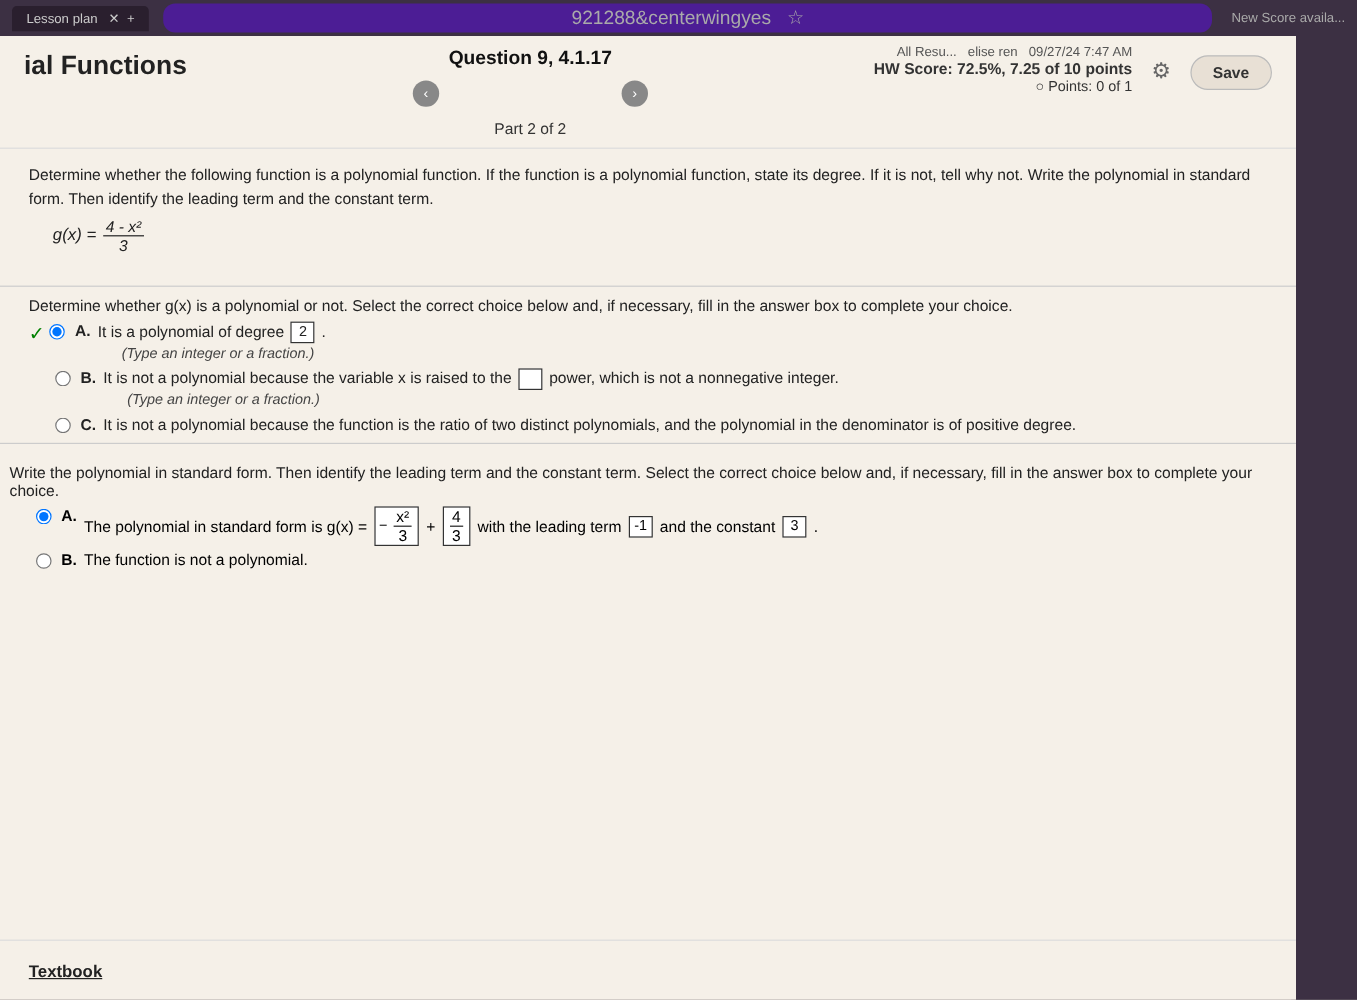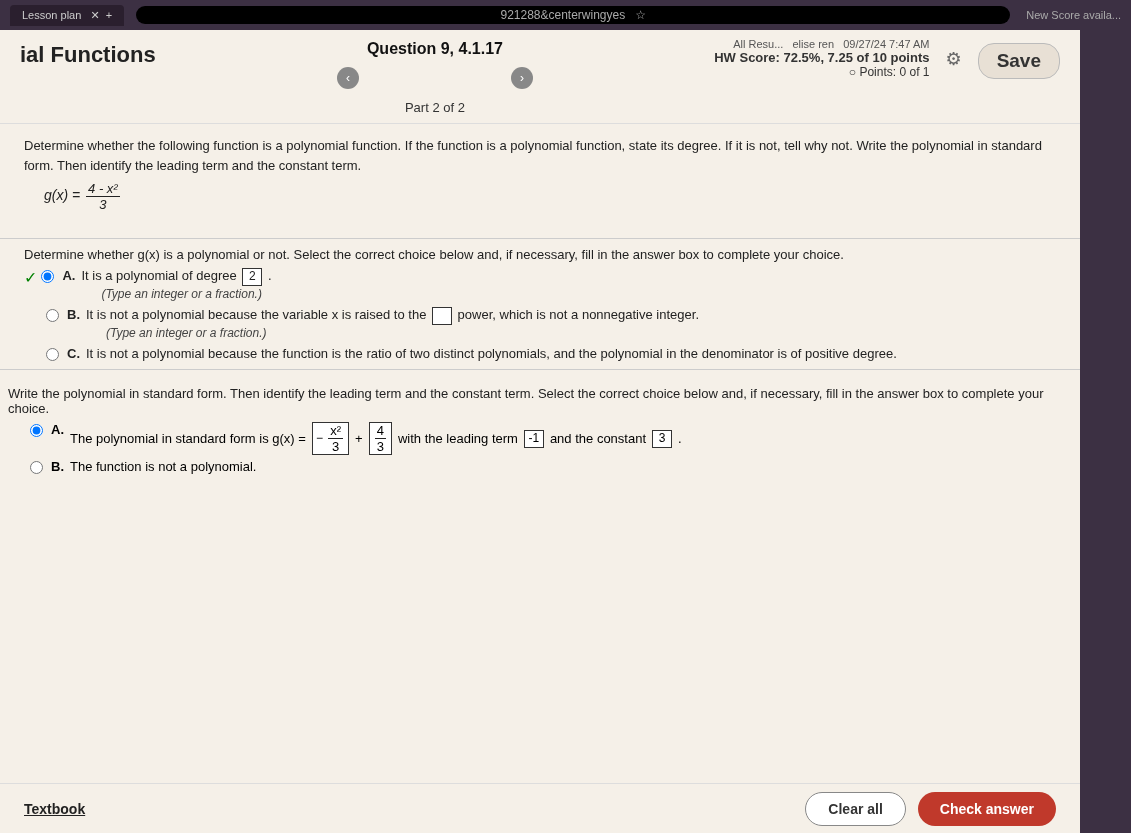--- a/index.html
+++ b/index.html
@@ -31,23 +31,23 @@
       background: #2a1f2e;
       color: #ccc;
       font-size: 11px;
       padding: 4px 12px;
       border-radius: 4px 4px 0 0;
       margin-right: 4px;
     }
 
     .browser-address {
       flex: 1;
-      background: #000000;
+      background: #4c1d95;
       color: #aaa;
-      font-size: 12px;
+      font-size: 16px;
       padding: 2px 8px;
       border-radius: 10px;
       text-align: center;
       margin: 0 8px;
     }
 
     .browser-controls {
       color: #aaa;
       font-size: 11px;
       margin-left: 8px;
@@ -139,21 +139,21 @@
       font-size: 11px;
       color: #555;
       text-align: right;
     }
 
     .save-btn {
       background: #e8e0d5;
       border: 1px solid #bbb;
       border-radius: 16px;
       padding: 6px 18px;
-      font-size: 19px;
+      font-size: 13px;
       font-weight: bold;
       cursor: pointer;
       color: #333;
       margin-top: 4px;
     }
 
     
     .question-area {
       padding: 12px 24px;
       background: #f5f0e8;
@@ -502,19 +502,15 @@
     <div class="choice-selected">
       <span style="width:22px; display:inline-block"></span>
       <input type="radio" class="choice-radio" name="standard-choice" style="">
       <span class="choice-label">B.</span>
       <span>The function is not a polynomial.</span>
     </div>
   </div>
 
   <div class="bottom-bar">
     <a class="textbook-link">Textbook</a>
-    <div class="bottom-buttons">
-      <button class="clear-all-btn">Clear all</button>
-      <button class="check-answer-btn">Check answer</button>
-    </div>
   </div>
 
 </div>
 
 </body></html>

